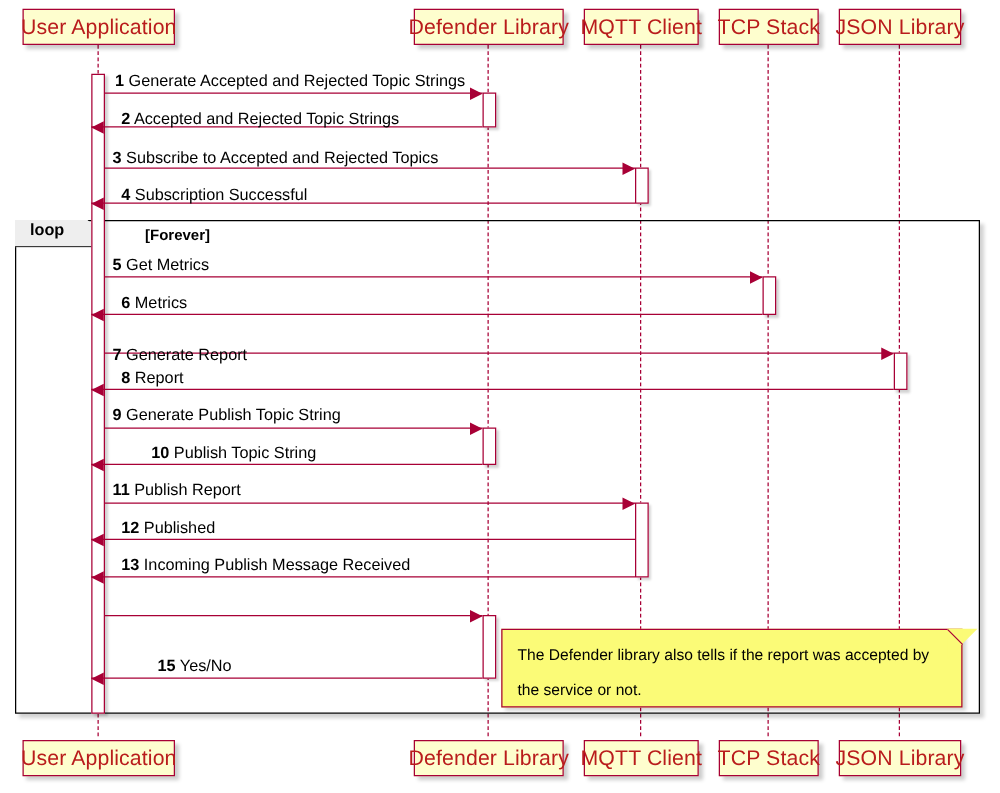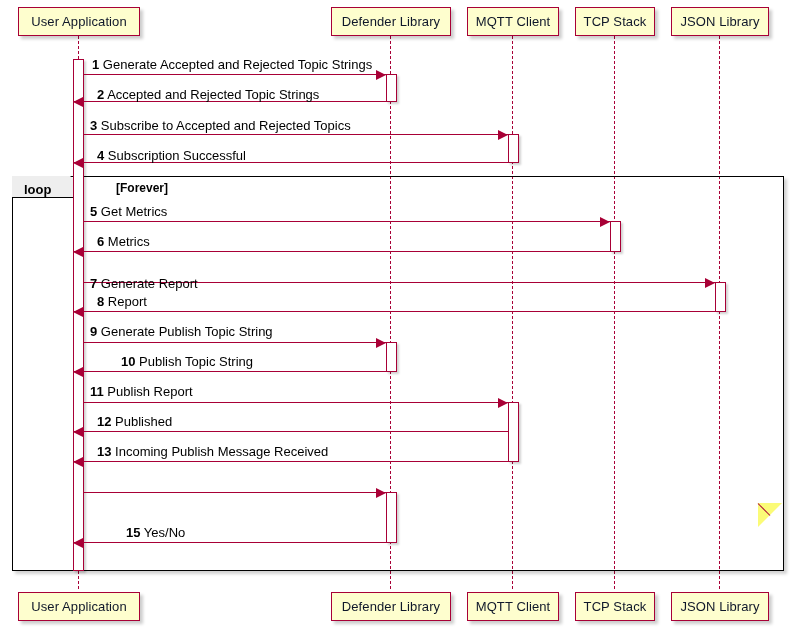--- a/index.html
+++ b/index.html
@@ -18,22 +18,22 @@
     background: #FFFFFF;
     overflow: hidden;
   }
 
   
   .participant {
     position: absolute;
     box-sizing: border-box;
     background: #FEFECE;
     border: 1.5px solid #A80036;
-    color: #0f172a;
-    font-size: 13px;
+    color: #b91c1c;
+    font-size: 17px;
     line-height: 1;
     display: flex;
     align-items: center;
     justify-content: center;
     white-space: nowrap;
     box-shadow: 3px 3px 3px rgba(0,0,0,0.20);
     letter-spacing: .1px;
   }
 
   
@@ -95,21 +95,21 @@
   .frame-tab {
     position: absolute;
     box-sizing: border-box;
     background: #EEEEEE;
     border-right: 1.6px solid #000000;
     border-bottom: 1.6px solid #000000;
     font-size: 13px;
     font-weight: bold;
     color: #000000;
     display: flex;
-    align-items: flex-end;
+    align-items: flex-start;
     padding-left: 12px;
     clip-path: polygon(0 0, calc(100% - 14px) 0, 100% 55%, 100% 100%, 0 100%);
   }
   .frame-guard {
     position: absolute;
     font-size: 12px;
     font-weight: bold;
     color: #000000;
     white-space: nowrap;
     line-height: 1;
@@ -204,20 +204,24 @@
     <div class="arrowhead left" style="left: 73px; top: 426.7px;"></div>
     <div class="msglabel" style="left: 97px; top: 415px;"><span class="seq">12</span><span class="seq-text"> Published</span></div>
     <div class="msg" style="left: 73px; top: 461px; width: 435px;"></div>
     <div class="arrowhead left" style="left: 73px; top: 456.7px;"></div>
     <div class="msglabel" style="left: 97px; top: 445px;"><span class="seq">13</span><span class="seq-text"> Incoming Publish Message Received</span></div>
     <div class="msg" style="left: 84px; top: 492px; width: 302px;"></div>
     <div class="arrowhead right" style="left: 376px; top: 487.7px;"></div>
     <div class="msg" style="left: 73px; top: 542px; width: 313px;"></div>
     <div class="arrowhead left" style="left: 73px; top: 537.7px;"></div>
     <div class="msglabel" style="left: 97px; top: 526px; margin-left: 29px;"><span class="seq">15</span><span class="seq-text"> Yes/No</span></div>
+    <div class="note" style="left: 401px; top: 503px; width: 369px; height: 63px;">
+      <span class="note-text-line">The Defender library also tells if the report was accepted by</span>
+      <span class="note-text-line">the service or not.</span>
+    </div>
     <div class="note-fold" style="left: 758px; top: 503px;"></div>
     <div class="note-fold-line" style="left: 758px; top: 503px;"></div>
     <div class="participant" style="left: 18px; top: 7px; width: 122px; height: 29px;">
       <span>User Application</span>
     </div>
     <div class="participant" style="left: 331px; top: 7px; width: 120px; height: 29px;">
       <span>Defender Library</span>
     </div>
     <div class="participant" style="left: 467px; top: 7px; width: 92px; height: 29px;">
       <span>MQTT Client</span>

